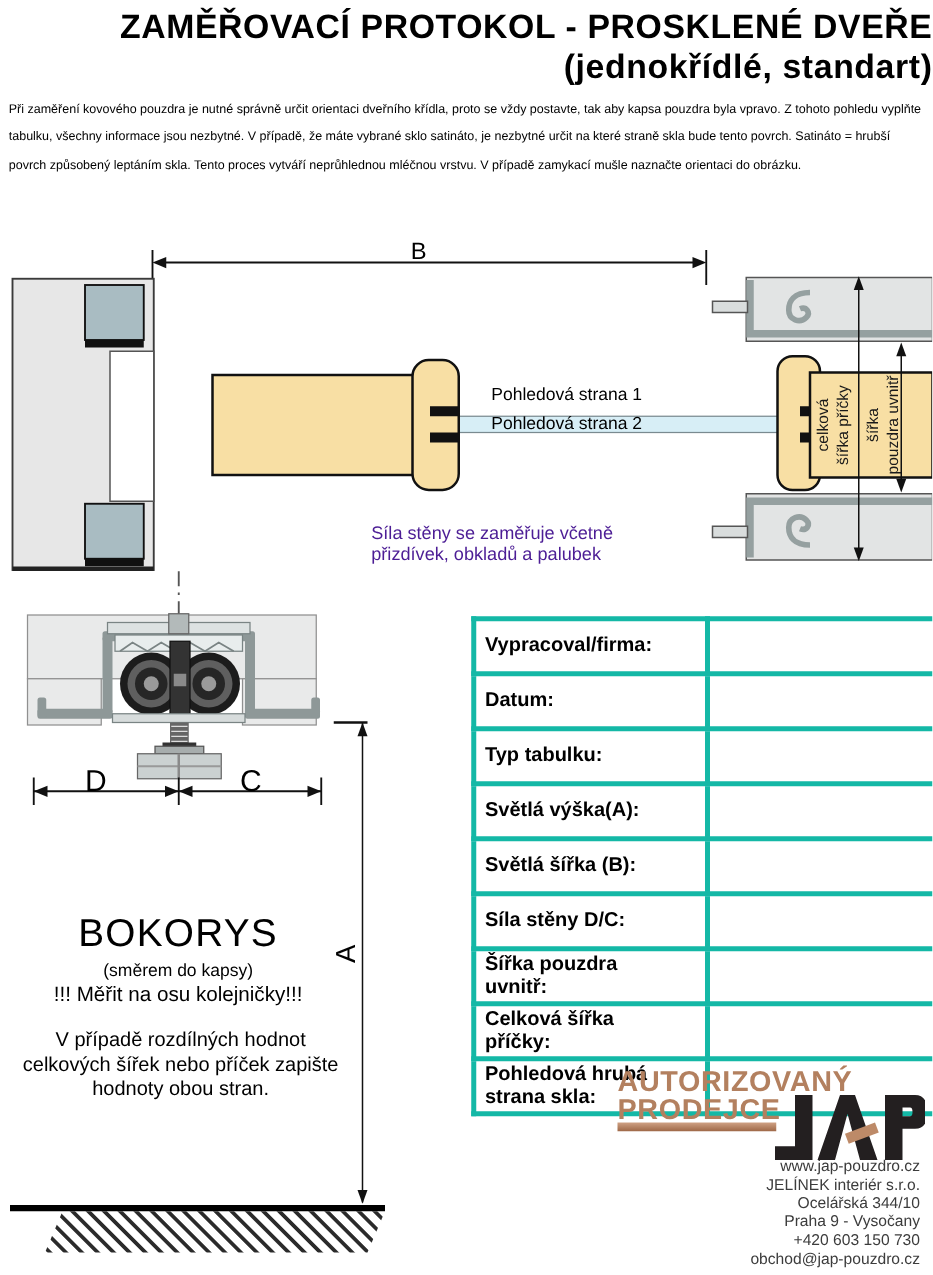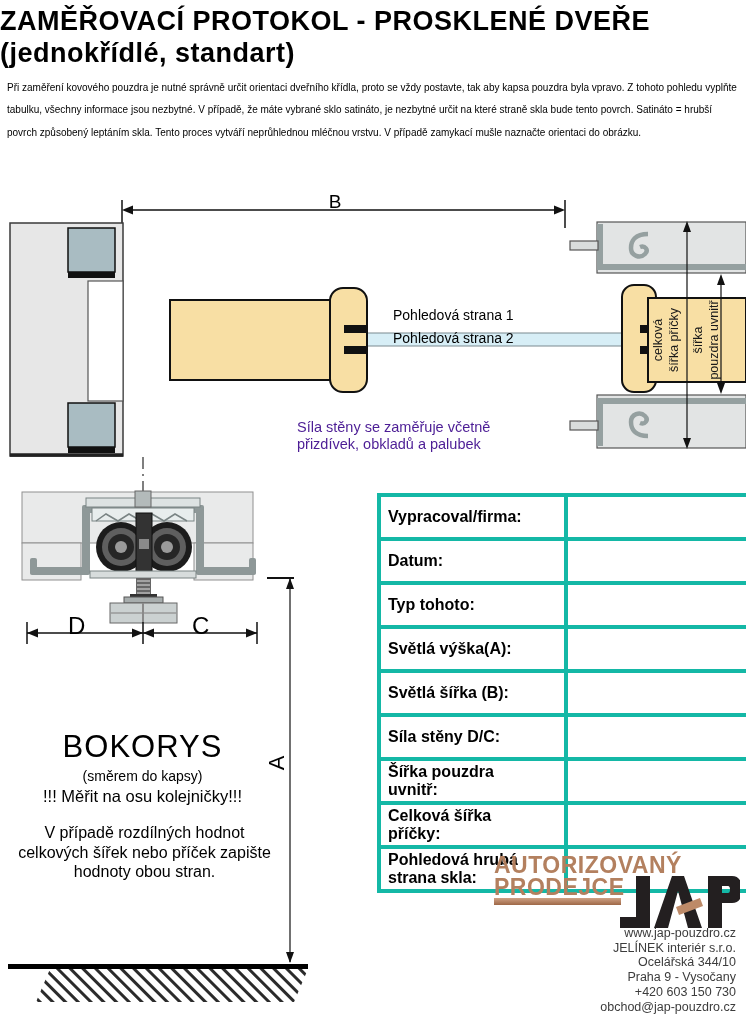--- a/index.html
+++ b/index.html
@@ -1,20 +1,20 @@
 <!DOCTYPE html>
 <html><head>
 <meta charset="utf-8">
 <style>
   html,body{margin:0;padding:0;background:#fff;}
   #page{position:relative;width:746px;height:1020px;background:#fff;overflow:hidden;
         font-family:"Liberation Sans","DejaVu Sans",sans-serif;color:#000;}
   .abs{position:absolute;}
   
-  .title{left:0;top:6px;width:746px;text-align:left;font-weight:bold;font-size:27px;letter-spacing:.5px;}
+  .title{left:0;top:6px;width:746px;text-align:right;font-weight:bold;font-size:27px;letter-spacing:.5px;}
   .title2{top:38px;}
   .intro{left:7px;top:77px;width:733px;font-size:10px;line-height:22.4px;}
   
   .dimB{left:305px;top:191px;width:60px;text-align:center;font-size:19px;}
   .sideLbl{left:393px;font-size:14px;font-weight:500;}
   .redNote{left:297px;top:419px;font-size:14.5px;line-height:16.5px;color:#4c1d95;font-weight:400;}
   .vlabel{width:100px;height:38px;transform:rotate(-90deg);text-align:center;
           font-size:12.5px;line-height:16px;font-weight:500;color:#1a1a1a;}
   
   .bok-head{left:35px;top:729px;width:215px;text-align:center;font-size:31px;letter-spacing:1px;}
@@ -219,21 +219,21 @@
     <tbody>
       <tr>
           <td class="lbl">Vypracoval/firma:</td>
           <td class="val"></td>
         </tr>
       <tr>
           <td class="lbl">Datum:</td>
           <td class="val"></td>
         </tr>
       <tr>
-          <td class="lbl">Typ tohoto:</td>
+          <td class="lbl">Typ tabulku:</td>
           <td class="val"></td>
         </tr>
       <tr>
           <td class="lbl">Světlá výška(A):</td>
           <td class="val"></td>
         </tr>
       <tr>
           <td class="lbl">Světlá šířka (B):</td>
           <td class="val"></td>
         </tr>

